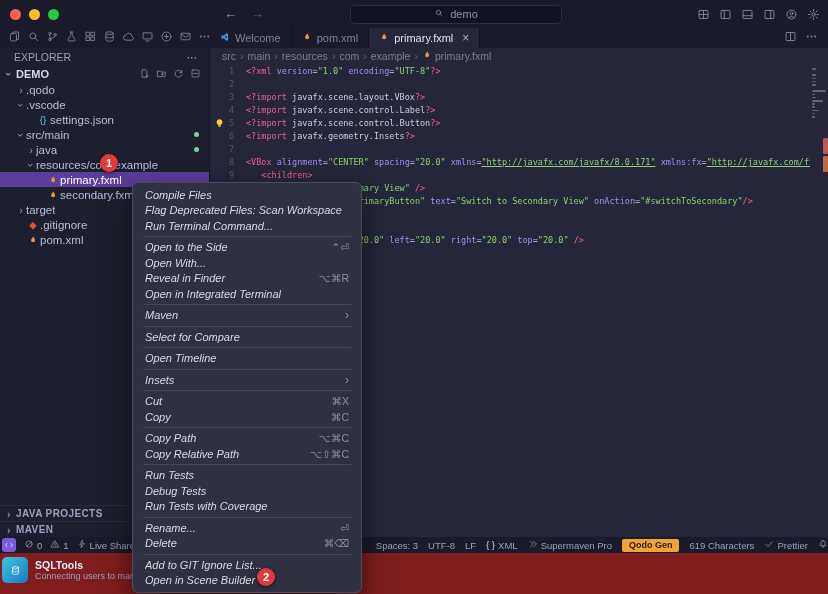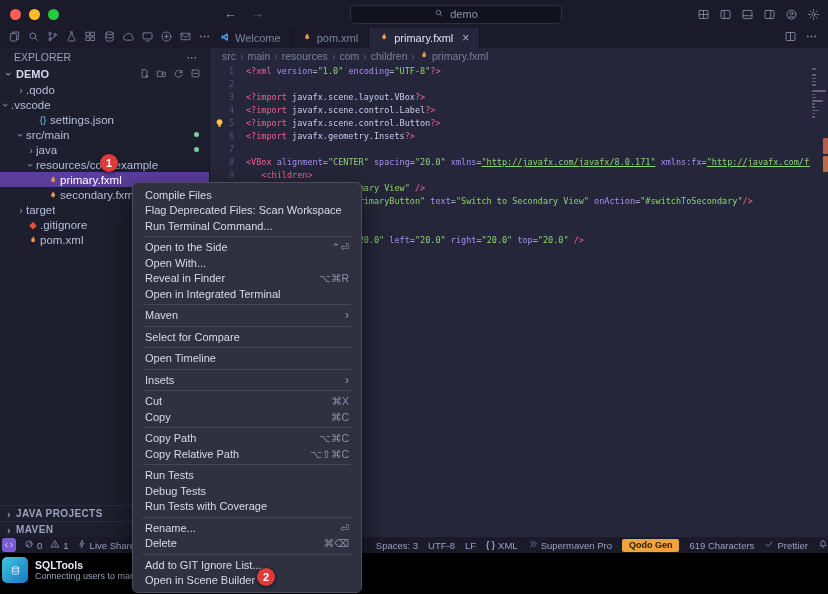--- a/index.html
+++ b/index.html
@@ -74,34 +74,34 @@
   .statusbar { position:absolute; top:537px; left:0; right:0; height:16px; background:#1a1a2a;
     display:flex; align-items:center; justify-content:space-between; font-size:9.5px; color:#9aa0bf; }
   .sb-left { display:flex; align-items:center; gap:8px; padding-left:2px; }
   .sb-right { display:flex; align-items:center; gap:10px; }
   .st-item { display:flex; align-items:center; gap:3px; white-space:nowrap; }
   .remote-box { width:14px; height:14px; background:#7a5bd8; border-radius:3px; display:flex;
     align-items:center; justify-content:center; color:#fff; }
   .qodo-badge { background:#f0a23c; color:#2b2104; font-weight:bold; font-size:9px; padding:1.5px 7px; border-radius:2px; }
 
   
-  .bottomstrip { position:absolute; top:553px; left:0; right:0; bottom:0; background:#000000; }
+  .bottomstrip { position:absolute; top:553px; left:0; right:0; bottom:0; background:#7f1d1d; }
   .sql-tooltip { position:absolute; left:2px; top:4px; width:146px; display:flex; gap:7px; align-items:center; }
   .sql-icon { width:26px; height:26px; border-radius:5px; flex:none;
     background:linear-gradient(135deg,#3ec6e0,#1779c4); display:flex; align-items:center; justify-content:center; }
   .sql-texts { overflow:hidden; }
   .sql-title { font-size:10.5px; font-weight:bold; color:#e8eaf6; }
   .sql-sub { font-size:9px; color:#9aa1bd; white-space:nowrap; overflow:hidden; }
 
   
   .context-menu { position:absolute; left:132px; top:182px; width:230px; background:#2f3040;
     border:1px solid #4b4c5e; border-radius:6px; padding:4px 0; z-index:50;
     box-shadow:0 10px 28px rgba(0,0,0,.55); }
   .menu-item { height:15.5px; display:flex; align-items:center; padding:0 12px; font-size:11px; color:#d8dae6; }
-  .mi-label { flex:1; white-space:nowrap; overflow:hidden; }
+  .mi-label { flex:1; white-space:nowrap; overflow:hidden;font-style:italic; }
   .mi-shortcut { color:#8c92ab; font-size:10.5px; }
   .mi-sub { color:#8c92ab; font-size:12px; }
   .menu-sep { height:1px; background:#45465a; margin:2.5px 10px; }
 
   
   .ann-badge { position:absolute; width:18px; height:18px; border-radius:50%; background:#e13a3a; color:#fff;
     font-size:11px; font-weight:bold; display:flex; align-items:center; justify-content:center;
     z-index:60; box-shadow:0 1px 4px rgba(0,0,0,.6); }
   #badge1 { left:100px; top:154px; }
   #badge2 { left:257px; top:568px; }
@@ -275,21 +275,21 @@
               <rect x="3" y="3" width="10" height="10" rx="1"></rect>
               <path d="M5.5 8h5"></path>
             </svg></span>
         </span>
     </div>
     <div id="tree">
         <div class="tree-row" style="padding-left:16px">
           <span class="chev">›</span>
           <span class="t-label">.qodo</span>
         </div>
-        <div class="tree-row" style="padding-left:1px">
+        <div class="tree-row" style="padding-left:16px">
           <span class="chev down">›</span>
           <span class="t-label">.vscode</span>
         </div>
         <div class="tree-row" style="padding-left:26px">
           <span class="chev"></span>
           <span class="f-ic braces-ic">{}</span>
           <span class="t-label">settings.json</span>
         </div>
         <div class="tree-row" style="padding-left:16px">
           <span class="chev down">›</span>
@@ -350,21 +350,21 @@
 
   <div class="breadcrumbs" id="breadcrumbs">
       <span>src</span>
       <span class="crumb-sep">›</span>
       <span>main</span>
       <span class="crumb-sep">›</span>
       <span>resources</span>
       <span class="crumb-sep">›</span>
       <span>com</span>
       <span class="crumb-sep">›</span>
-      <span>children</span>
+      <span>example</span>
       <span class="crumb-sep">›</span>
       <span class="crumb-file"><span class="flame"><svg class="icn xs" viewBox="0 0 16 16">
             <path fill="currentColor" stroke="none" d="M8.2 1.5c.2 2.3-3.2 3.6-3.2 6.9a3.2 3.2 0 0 0 6.4 0c0-3.3-3-4.6-3.2-6.9Z"></path>
           </svg></span>primary.fxml</span>
     </div>
 
   <div class="editor">
     <div class="code-area" id="codeArea">
         <div class="code-line"><span class="ln">1</span><span class="code"><span class="tk-tag">&lt;?xml</span> <span class="tk-attr">version</span>=<span class="tk-str">"1.0"</span> <span class="tk-attr">encoding</span>=<span class="tk-str">"UTF-8"</span><span class="tk-tag">?&gt;</span></span></div>
         <div class="code-line"><span class="ln">2</span><span class="code"> </span></div>

